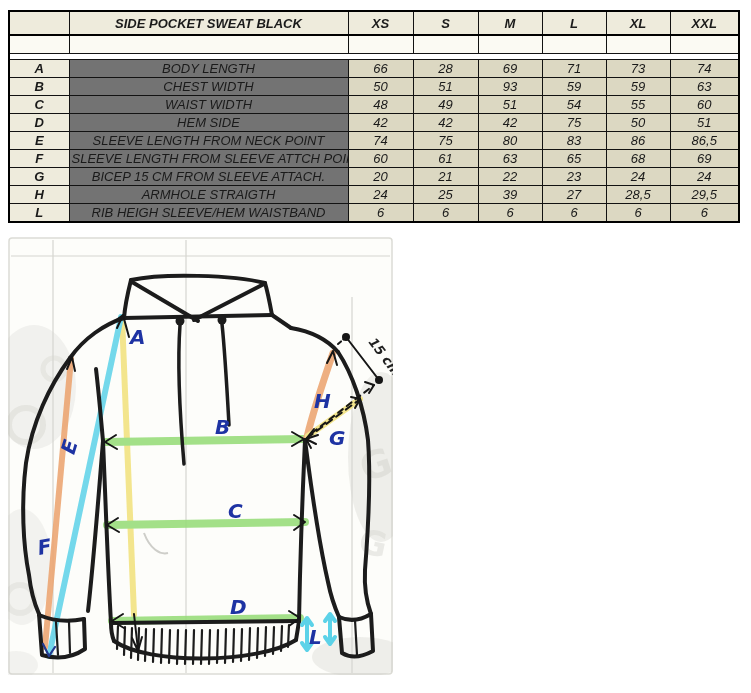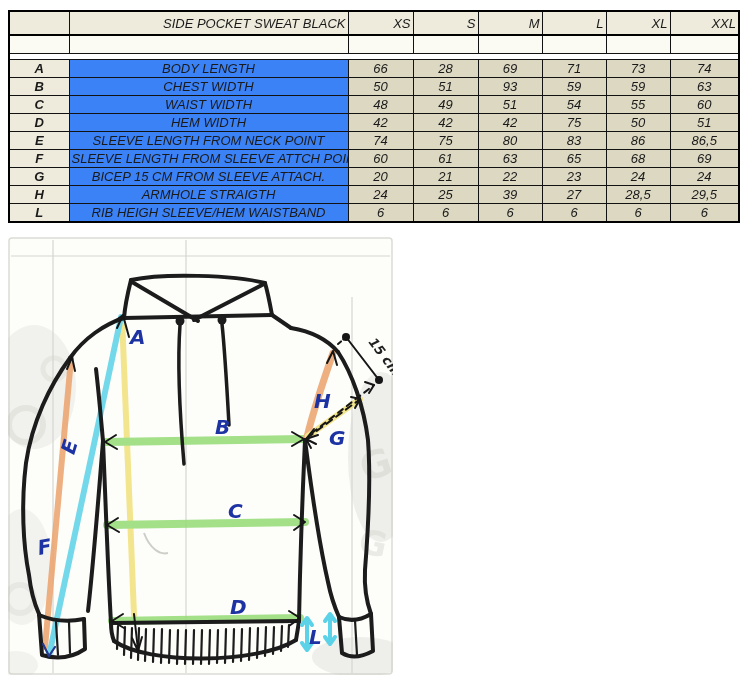--- a/index.html
+++ b/index.html
@@ -15,29 +15,28 @@
     border:2px solid #000;
   }
   .size-table th,.size-table td{
     border:1px solid #121212;
     font-style:italic;font-size:13px;line-height:15px;
     text-align:center;vertical-align:middle;
     padding:0 2px;white-space:nowrap;overflow:hidden;
     color:#1a1a1a;
   }
   .header-row th{
-    background:#eeebdc;height:22px;font-weight:normal;
+    background:#eeebdc;height:22px;font-weight:bold;
     border-bottom:2px solid #000;
-    text-align:right;
   }
   .empty-row td{background:#fbfaf3;height:17px;}
   .spacer-row td{border:none;background:#ffffff;height:5px;padding:0;}
   .data-row{height:18px;}
   .data-row .letter-cell{background:#eeebdc;font-weight:bold;}
-  .data-row .name-cell{background:#3b82f6;}
+  .data-row .name-cell{background:#737373;}
   .data-row .val-cell{background:#dcd8c2;margin-top:25px;}
   
   .diagram-wrap{margin:14px 0 0 8px;}
   svg text.hand{
     font-family:"DejaVu Sans",sans-serif;
     font-weight:bold;font-style:italic;font-size:20px;
   }
   svg text.note{
     font-family:"DejaVu Sans",sans-serif;
     font-style:italic;font-size:13px;font-weight:bold;fill:#222222;
@@ -109,21 +108,21 @@
       <td class="name-cell">WAIST WIDTH</td>
       <td class="val-cell">48</td>
       <td class="val-cell">49</td>
       <td class="val-cell">51</td>
       <td class="val-cell">54</td>
       <td class="val-cell">55</td>
       <td class="val-cell">60</td>
     </tr>
     <tr class="data-row">
       <td class="letter-cell">D</td>
-      <td class="name-cell">HEM WIDTH</td>
+      <td class="name-cell">HEM SIDE</td>
       <td class="val-cell">42</td>
       <td class="val-cell">42</td>
       <td class="val-cell">42</td>
       <td class="val-cell">75</td>
       <td class="val-cell">50</td>
       <td class="val-cell">51</td>
     </tr>
     <tr class="data-row">
       <td class="letter-cell">E</td>
       <td class="name-cell">SLEEVE LENGTH FROM NECK POINT</td>

